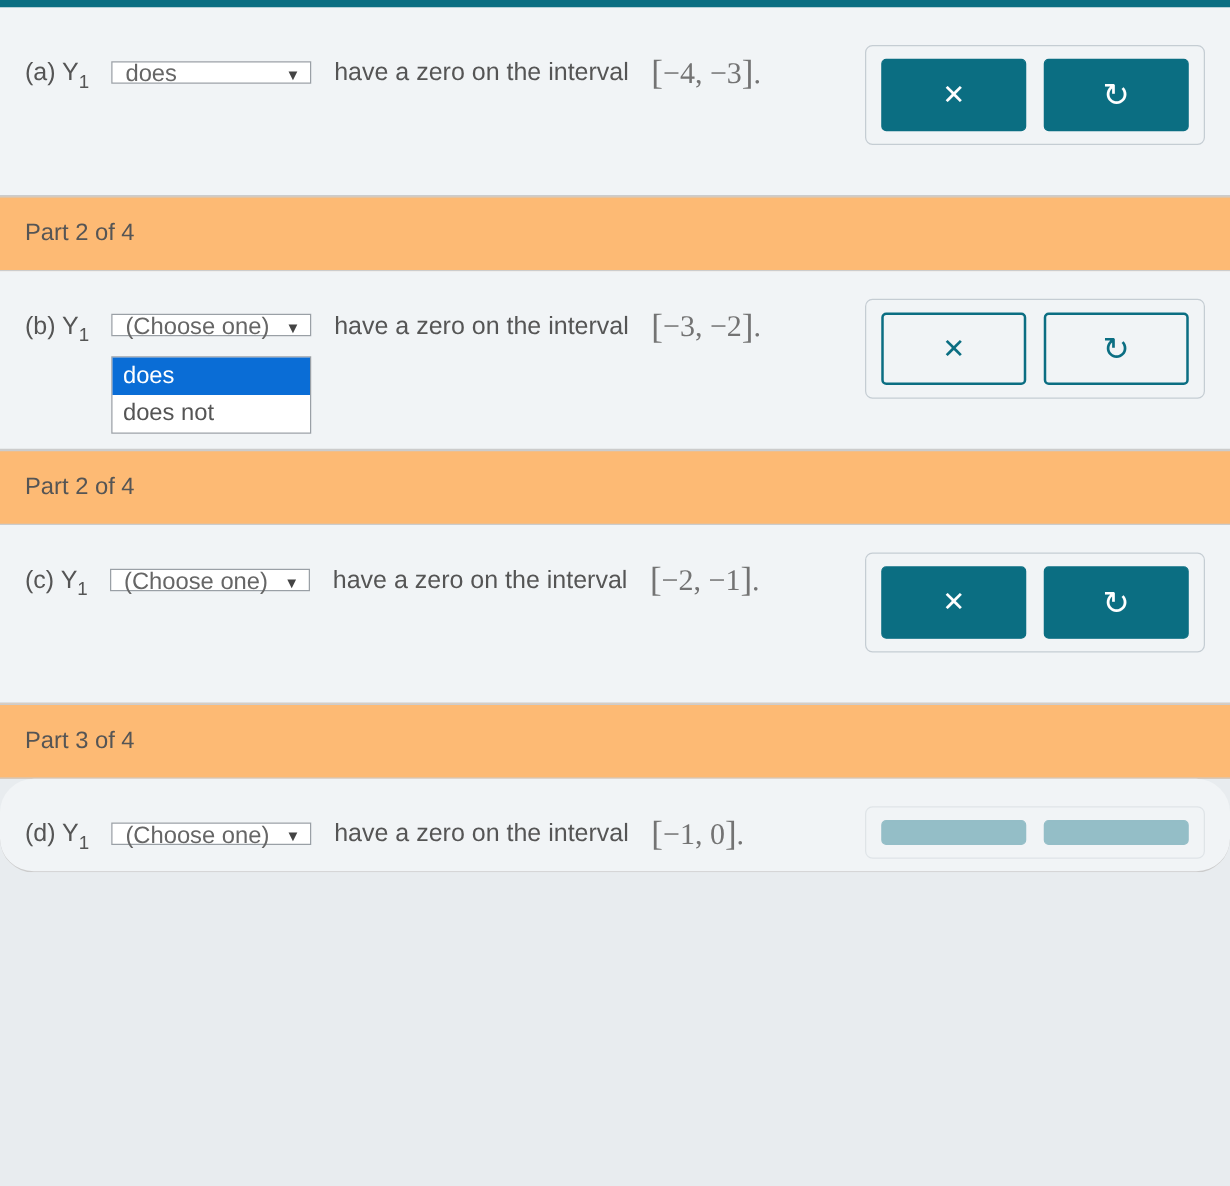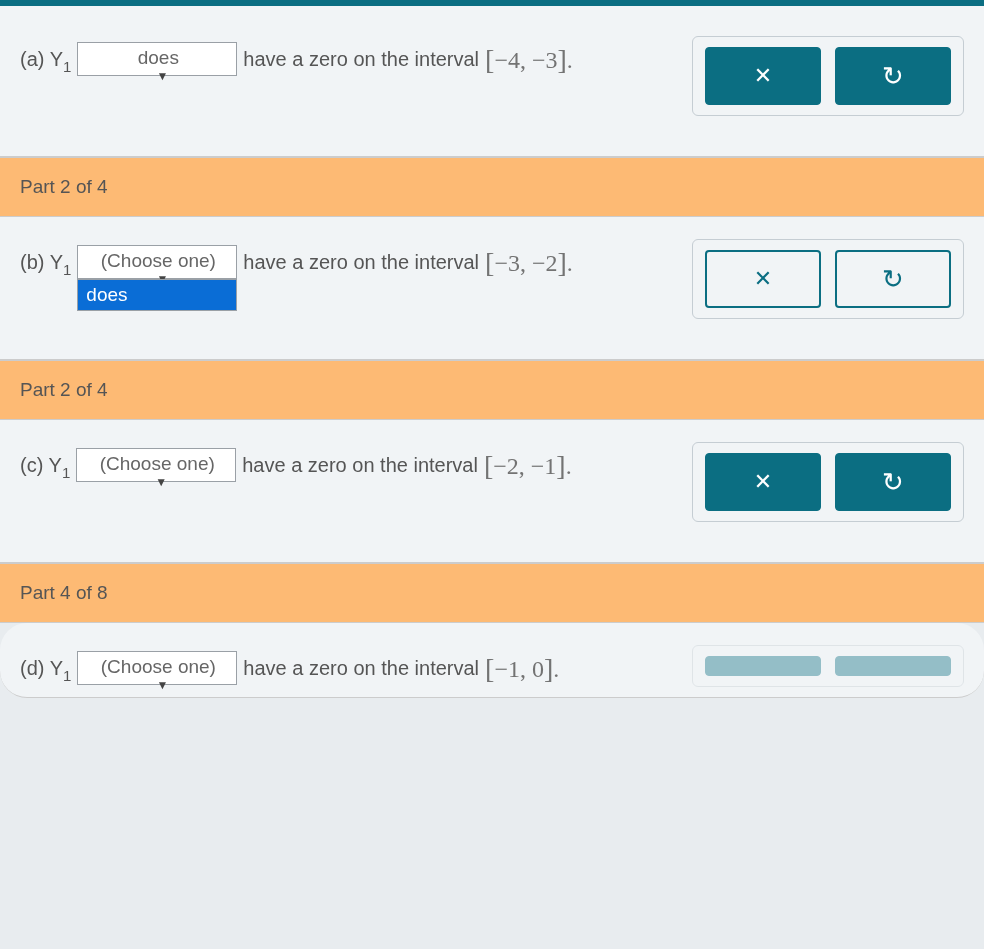--- a/index.html
+++ b/index.html
@@ -24,43 +24,42 @@
   display: flex;
   align-items: flex-start;
   gap: 20px;
   border-bottom: 1px solid #ccc;
 }
 .question-content {
   flex: 1;
   display: flex;
   align-items: center;
   flex-wrap: wrap;
-  gap: 6px;
+  gap: 18px;
   font-size: 20px;
   color: #555;
   position: relative;
 }
 .q-label { 
   white-space: nowrap;
 }
 .sub { font-size: 15px; position: relative; top: 6px; }
 .dropdown {
   display: inline-flex;
   align-items: center;
   justify-content: space-between;
   border: 1px solid #9aa0a6;
   background: #fff;
   padding: 4px 8px 1px 10px;
   min-width: 160px;
-  height: 34px;
+  height: 18px;
   font-size: 19px;
   color: #666;
   cursor: pointer;
   position: relative;
-  flex-direction: column;
 }
 .dropdown .caret {
   font-size: 12px;
   color: #444;
   margin-left: 8px;
 }
 .dropdown-menu {
   position: absolute;
   top: 33px;
   left: -1px;
@@ -158,20 +157,21 @@
     <span class="q-label">
       <span>(b)</span>
       <span>Y</span><span class="sub">1</span>
     </span>
     <span class="b-dropdown-wrap">
       <span class="dropdown">
         <span>(Choose one)</span>
         <span class="caret">▼</span>
         <div class="dropdown-menu">
           <div class="opt highlight">does</div>
+          <div class="opt">does not</div>
         </div>
       </span>
     </span>
     <span>have a zero on the interval</span>
     <span class="interval">
       <span class="bracket">[</span>−3, −2<span class="bracket">]</span>.
     </span>
   </div>
   <div class="btn-group">
     <div class="btn outline">
@@ -203,21 +203,21 @@
   <div class="btn-group">
     <div class="btn">
         <span class="icon-x"></span>
       </div>
     <div class="btn">
         <span class="icon-reset"></span>
       </div>
   </div>
 </div>
 
-<div class="part-header">Part 4 of 8</div>
+<div class="part-header">Part 3 of 4</div>
 
 <div class="question-row last-row">
   <div class="question-content">
     <span class="q-label">
       <span>(d)</span>
       <span>Y</span><span class="sub">1</span>
     </span>
     <span class="dropdown">
       <span>(Choose one)</span>
       <span class="caret">▼</span>

